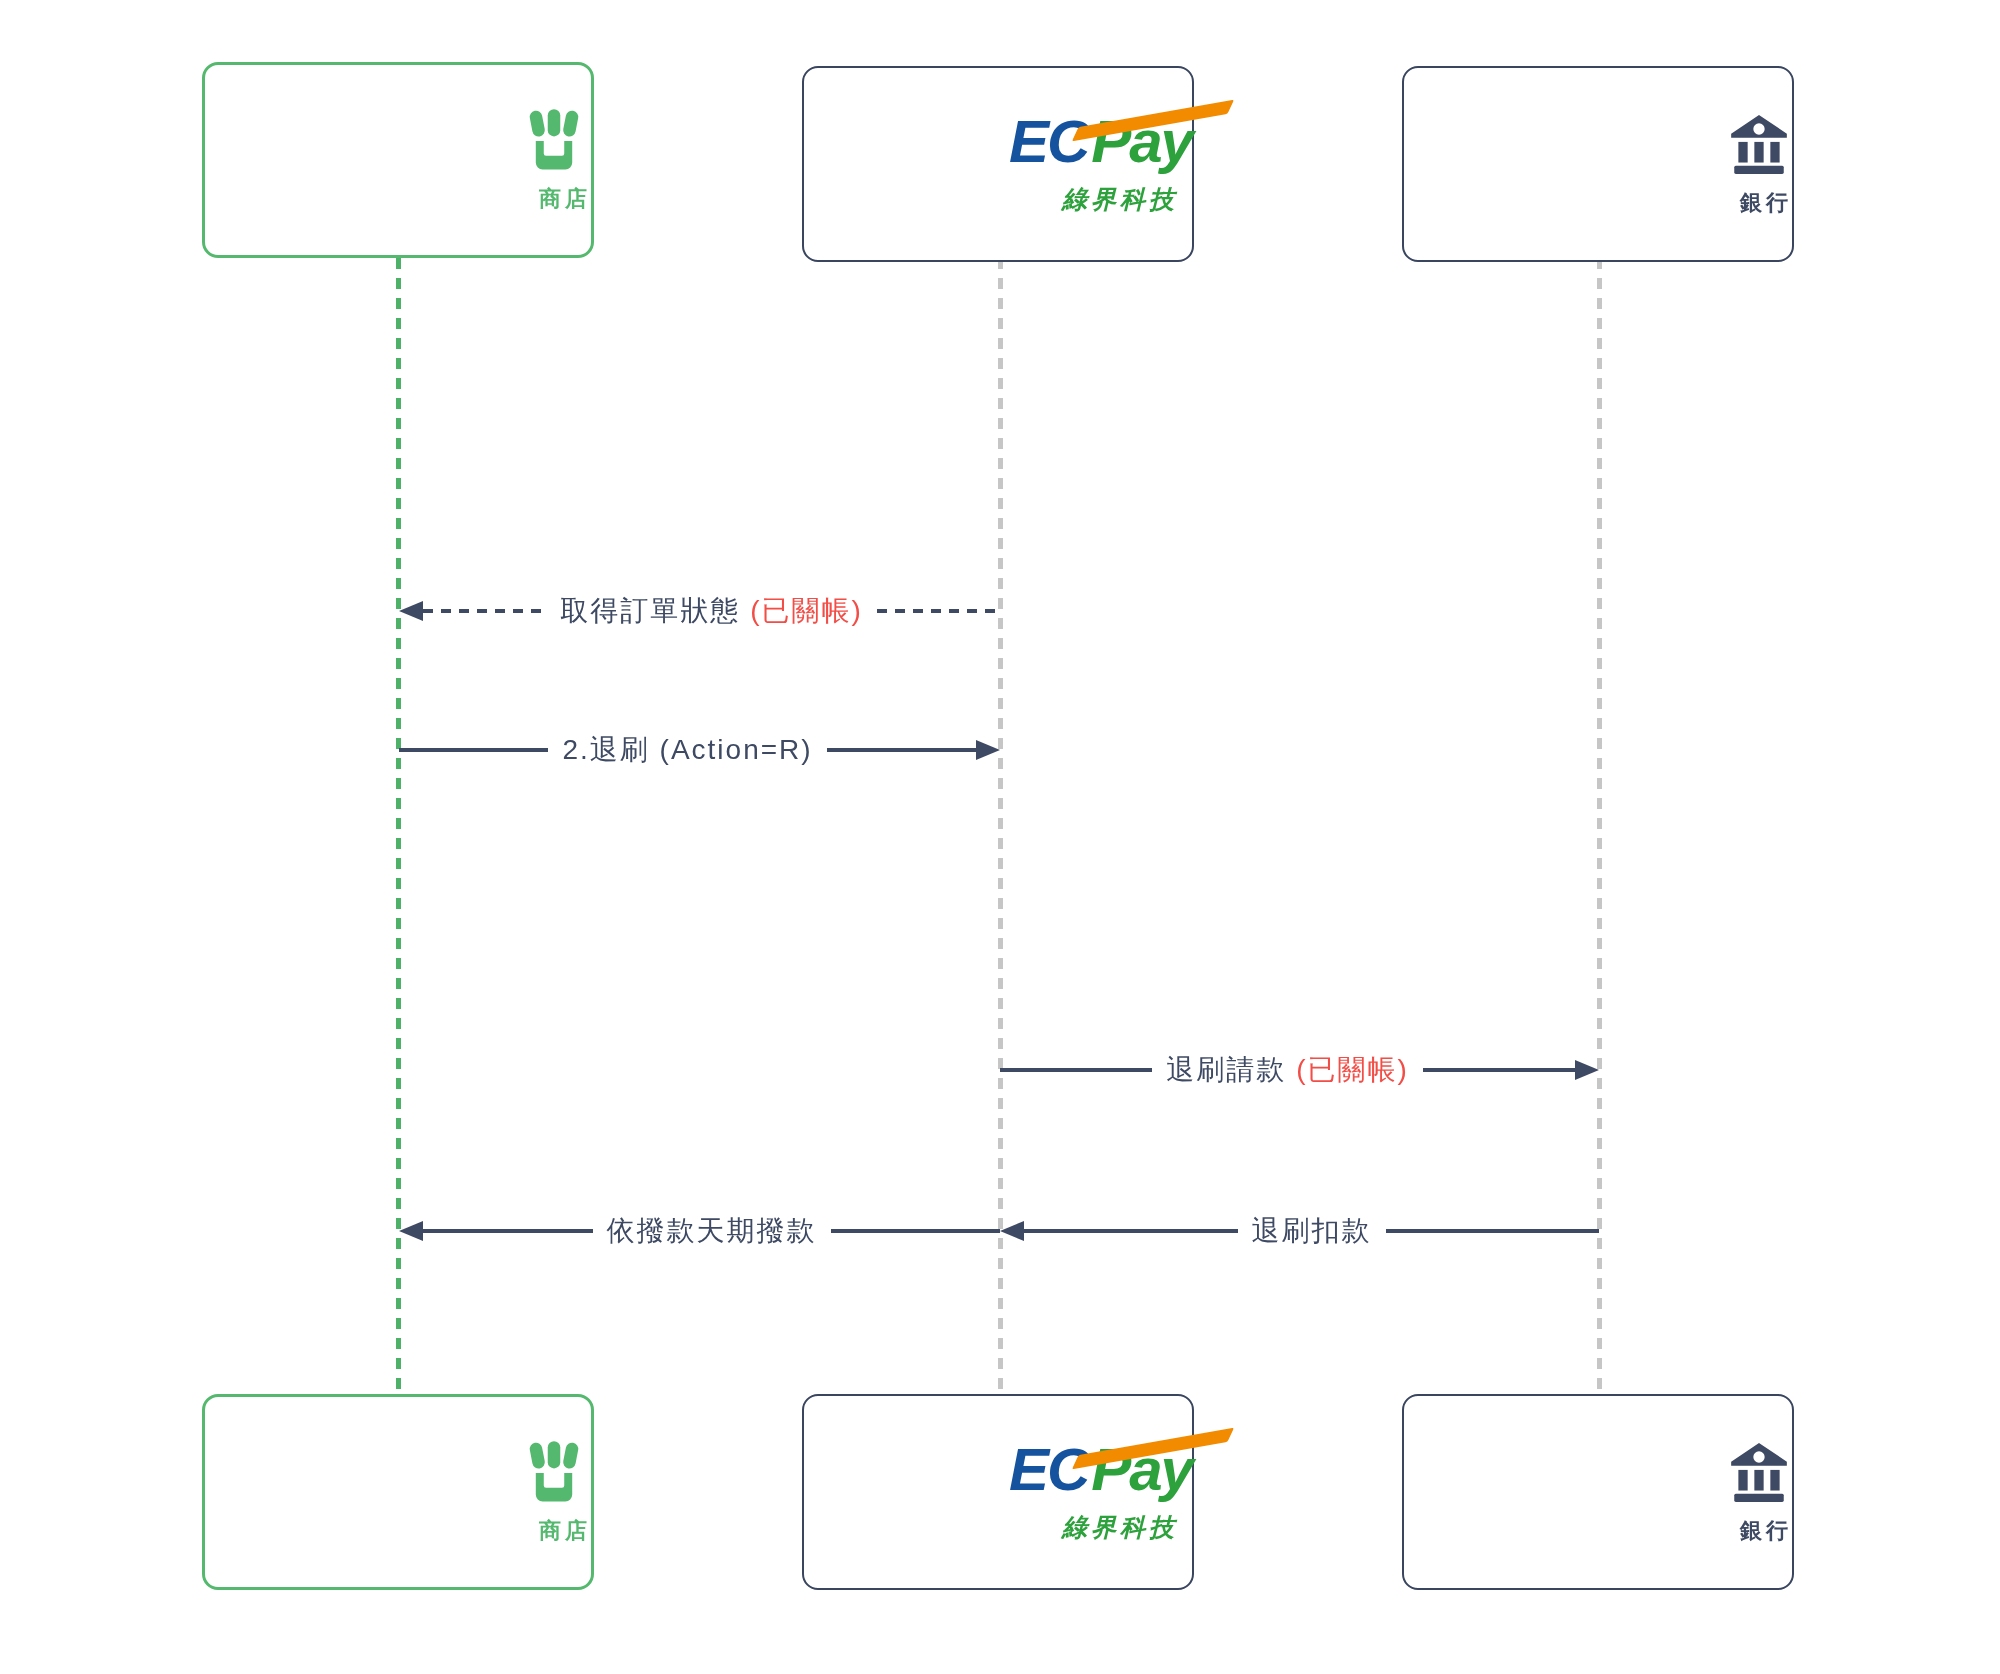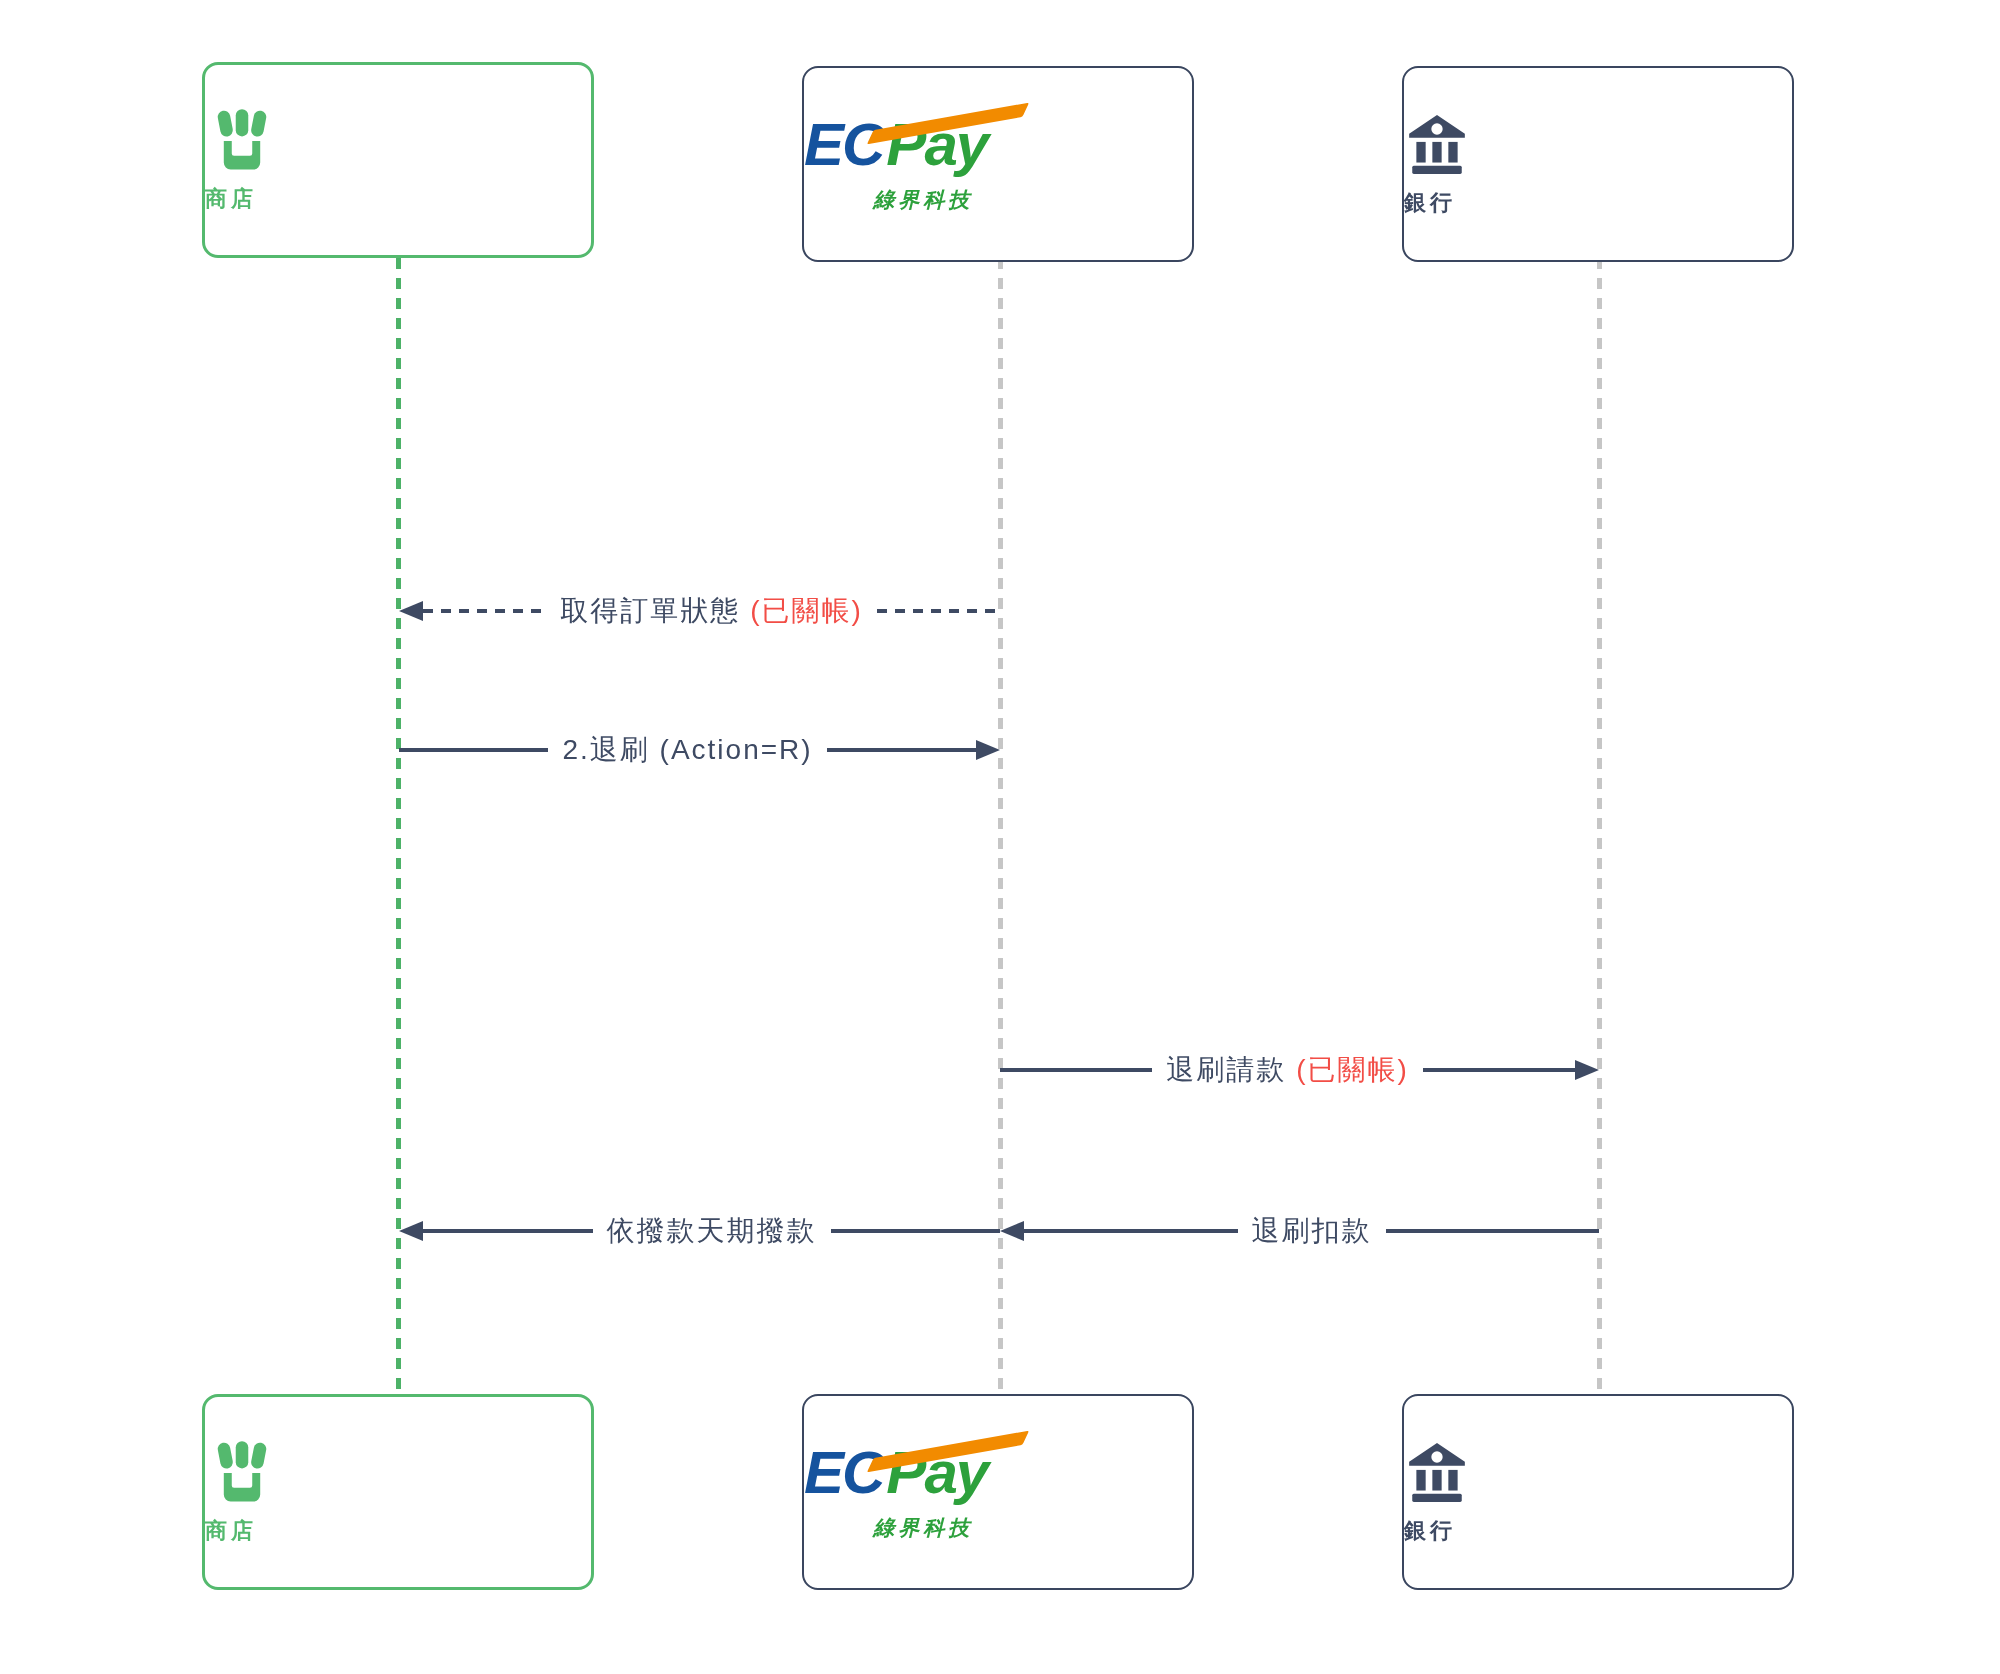--- a/index.html
+++ b/index.html
@@ -9,21 +9,21 @@
   
   .lifeline { position:absolute; top:258px; height:1137px; width:5px; z-index:1; }
   .lifeline.green { background:repeating-linear-gradient(180deg,#4db268 0 11px,transparent 11px 20px); }
   .lifeline.gray  { background:repeating-linear-gradient(180deg,#c6c6c6 0 11px,transparent 11px 20px); }
   .ll-shop  { left:396px; }
   .ll-ecpay { left:998px; }
   .ll-bank  { left:1597px; }
 
   
   .actor { position:absolute; width:392px; height:196px; background:#ffffff; border-radius:16px;
-           display:flex; flex-direction:column; align-items:flex-start; justify-content:center;
+           display:flex; flex-direction:column; align-items:flex-end; justify-content:center;
            gap:12px; z-index:3; box-sizing:border-box; }
   .actor.shop { border:3px solid #54b96e; }
   .actor.dark { border:2px solid #3a465f; }
   .actor-label { font-size:22px; font-weight:600; letter-spacing:4px; line-height:1.2; }
   .actor.shop .actor-label { color:#54b96e; }
   .actor.dark .actor-label { color:#3e4a63; }
   .pos-shop-top  { left:202px; top:62px;  }
   .pos-ecpay-top { left:802px; top:66px;  }
   .pos-bank-top  { left:1402px; top:66px; }
   .pos-shop-bot  { left:202px; top:1394px;  }
@@ -31,21 +31,21 @@
   .pos-bank-bot  { left:1402px; top:1394px; }
 
   
   .logo { display:flex; flex-direction:column; align-items:center; }
   .logo-row { position:relative; font-style:italic; font-weight:800; font-size:60px;
               line-height:1; letter-spacing:-2px; white-space:nowrap; }
   .logo-ec  { color:#15539e; }
   .logo-pay { color:#2da13c; margin-left:3px; }
   .logo-swoosh { position:absolute; right:-40px; top:2px; width:158px; height:13px;
                  background:#f28b00; transform:rotate(-10deg) skewX(-35deg); border-radius:2px; }
-  .logo-sub { font-size:21px; font-weight:700; font-style:italic; color:#2da13c;
+  .logo-sub { font-size:25px; font-weight:700; font-style:italic; color:#2da13c;
               letter-spacing:4px; margin-top:11px; align-self:flex-end; margin-right:14px; }
 
   
   .msg { position:absolute; height:42px; display:flex; align-items:center; z-index:2; }
   .msg .seg { flex:1; height:4px; }
   .msg.solid  .seg { background:#3e4a63; }
   .msg.dashed .seg { background:repeating-linear-gradient(90deg,#3e4a63 0 10px,transparent 10px 18px); }
   .msg .label { display:flex; align-items:center; padding:0 14px; white-space:nowrap;
                 font-size:28px; color:#3e4a63; letter-spacing:2px; font-weight:500; }
   .msg .note { color:#f24d46; margin-left:10px; }

